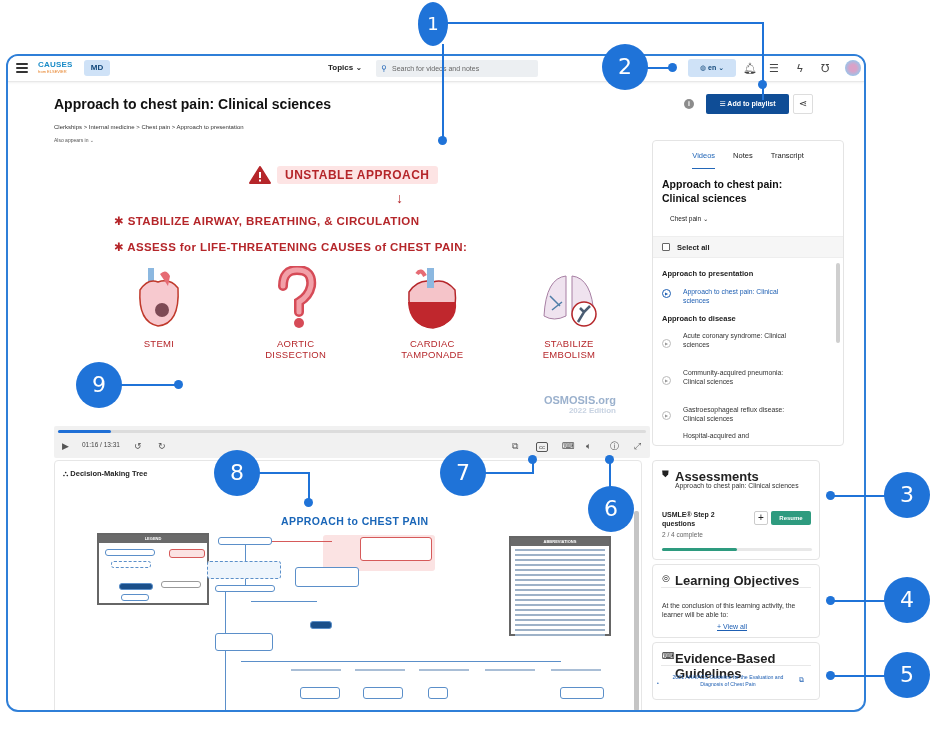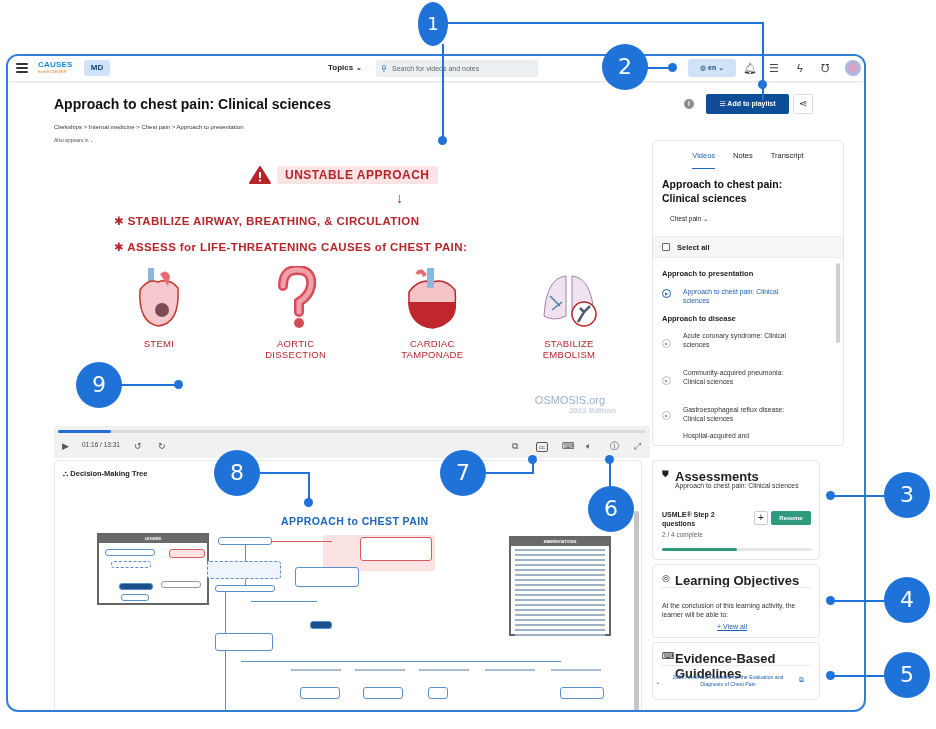--- a/index.html
+++ b/index.html
@@ -35,21 +35,21 @@
   .unstable { position: absolute; left: 195px; top: 10px; height: 18px; display: flex; align-items: center; }
   .warn { width: 22px; height: 18px; margin-right: 6px; }
   .unstable-box { background: #fde4e4; color: #b5262a; font-weight: bold; font-size: 12px; padding: 2px 8px; border-radius: 3px; letter-spacing: 0.5px; }
   .arrow-down { position: absolute; left: 342px; top: 34px; color: #b5262a; font-size: 14px; }
   .bullet { position: absolute; left: 60px; color: #b5262a; font-weight: bold; font-size: 11.5px; letter-spacing: 0.4px; }
   .conditions { position: absolute; left: 60px; top: 110px; width: 500px; display: flex; justify-content: space-between; }
   .cond { width: 90px; text-align: center; }
   .cond .pic { width: 58px; height: 64px; margin: 0 auto 8px; position: relative; }
   .cond .lbl { color: #b5262a; font-size: 9.5px; line-height: 11px; letter-spacing: 0.3px; }
   .watermark { position: absolute; left: 470px; top: 238px; text-align: right; width: 92px; }
-  .watermark .a { color: #9bb1cd; font-weight: normal; font-size: 11px; text-align: center; }
+  .watermark .a { color: #9bb1cd; font-weight: bold; font-size: 11px; }
   .watermark .b { color: #c8d3e2; font-size: 8px; font-weight: bold; }
 
   .controls { position: absolute; left: 46px; top: 370px; width: 596px; height: 32px; background: #f1f1f1; border-radius: 2px; }
   .progress { position: absolute; left: 4px; top: 4px; width: 588px; height: 3px; background: #dcdcdc; border-radius: 2px; }
   .progress .fill { width: 9%; height: 100%; background: #1f6fd6; border-radius: 2px; }
   .ctrl { position: absolute; top: 14px; font-size: 9px; color: #555; line-height: 12px; }
   .time { position: absolute; left: 28px; top: 15px; font-size: 6.5px; color: #444; }
 
   
   .dmt { position: absolute; left: 46px; top: 404px; width: 588px; height: 254px; border: 1px solid #e6e6e6; border-radius: 4px; background: #fff; overflow: hidden; }

